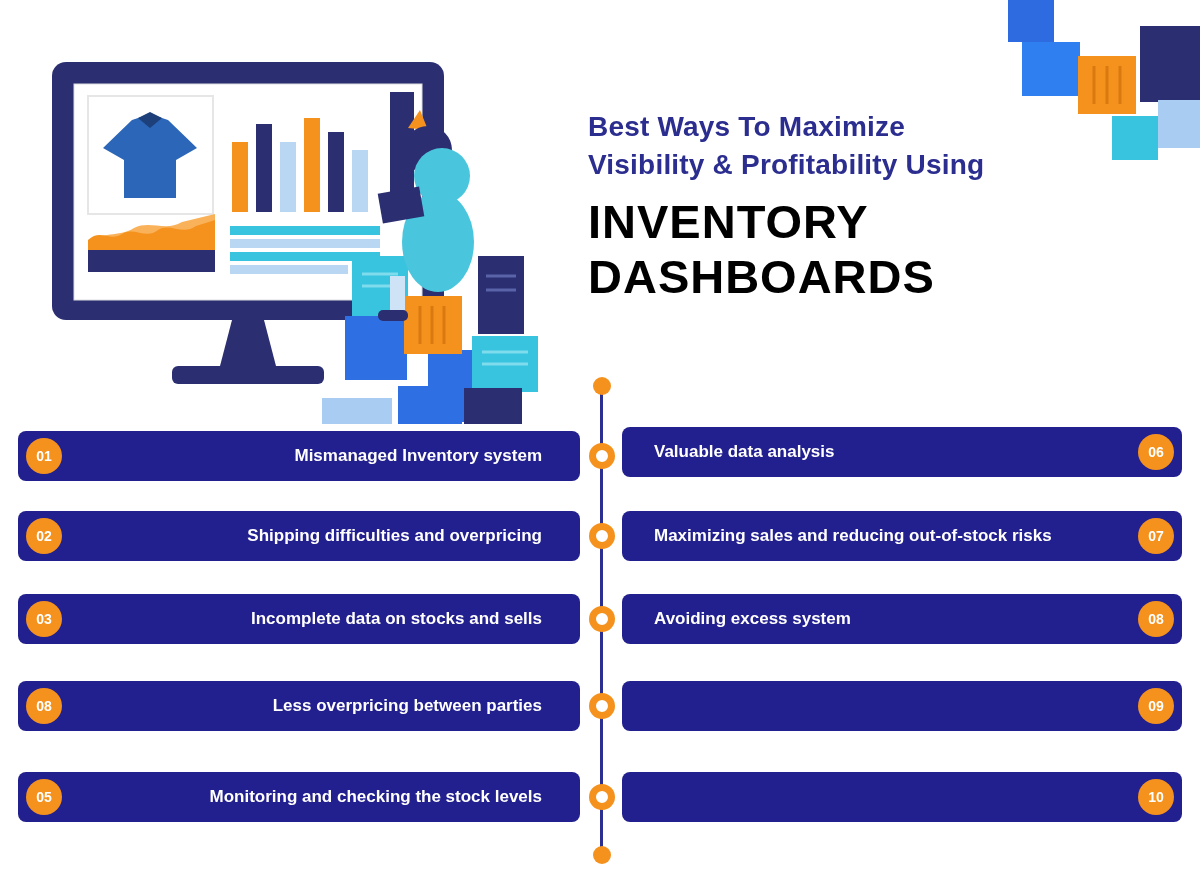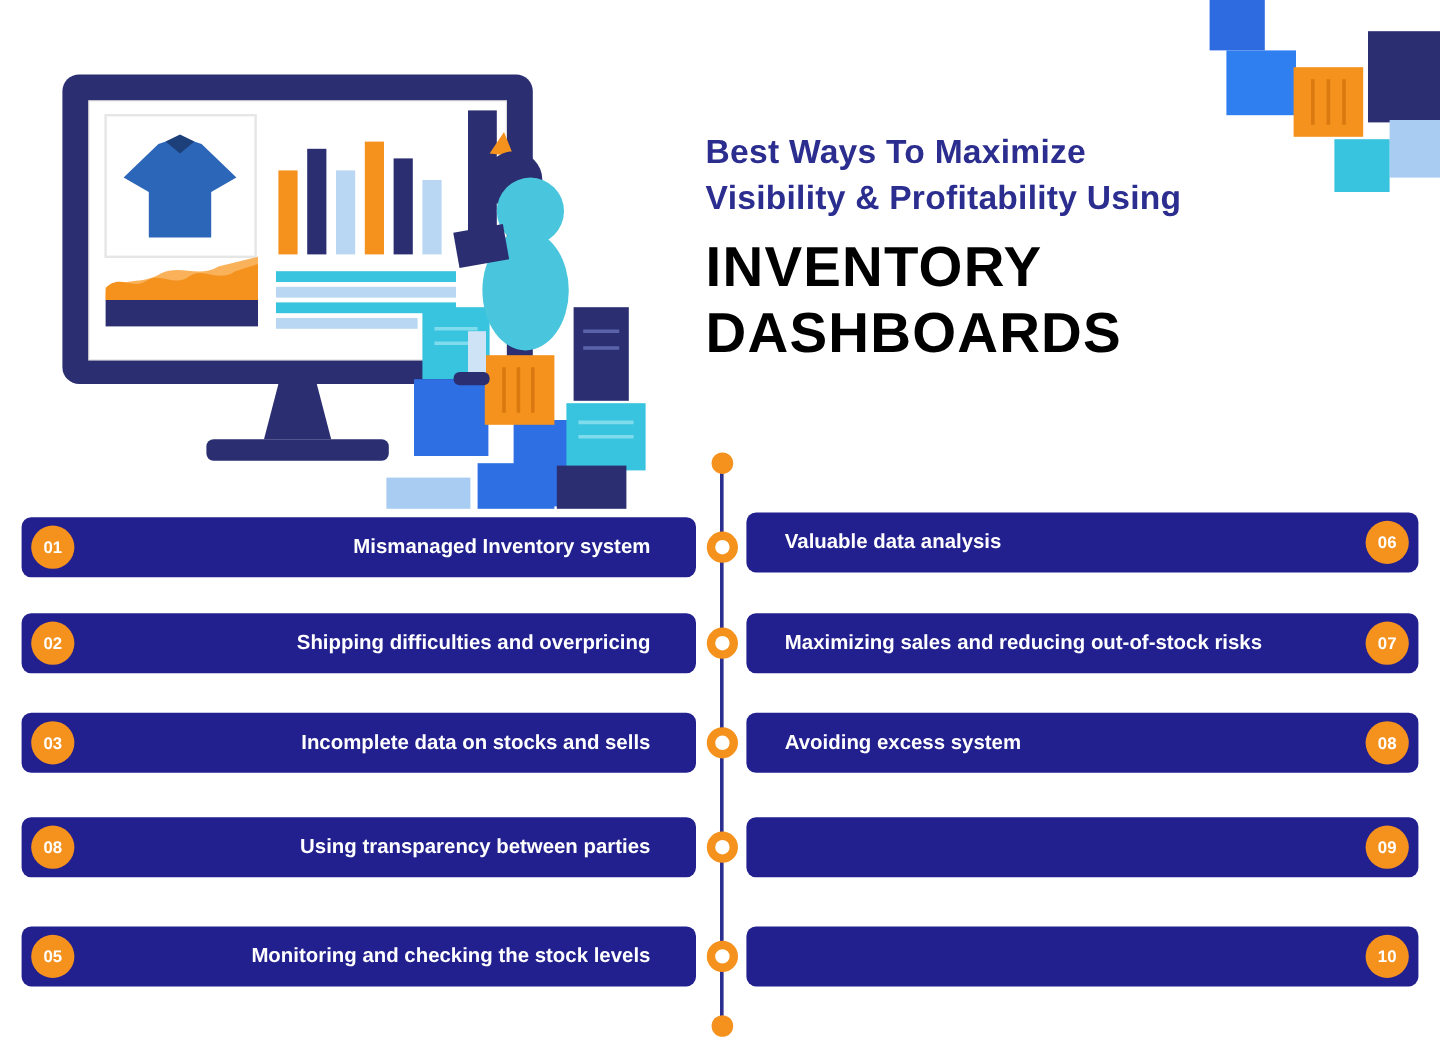--- a/index.html
+++ b/index.html
@@ -151,21 +151,21 @@
   <div class="bar left" style="top:511px">
     <span class="badge">02</span>
     <span class="label">Shipping difficulties and overpricing</span>
   </div>
   <div class="bar left" style="top:594px">
     <span class="badge">03</span>
     <span class="label">Incomplete data on stocks and sells</span>
   </div>
   <div class="bar left" style="top:681px">
     <span class="badge">08</span>
-    <span class="label">Using transparency between parties</span>
+    <span class="label">Less overpricing between parties</span>
   </div>
   <div class="bar left" style="top:772px">
     <span class="badge">05</span>
     <span class="label">Monitoring and checking the stock levels</span>
   </div>
 
   <div class="bar right" style="top:427px">
     <span class="label">Valuable data analysis</span>
     <span class="badge">06</span>
   </div>

